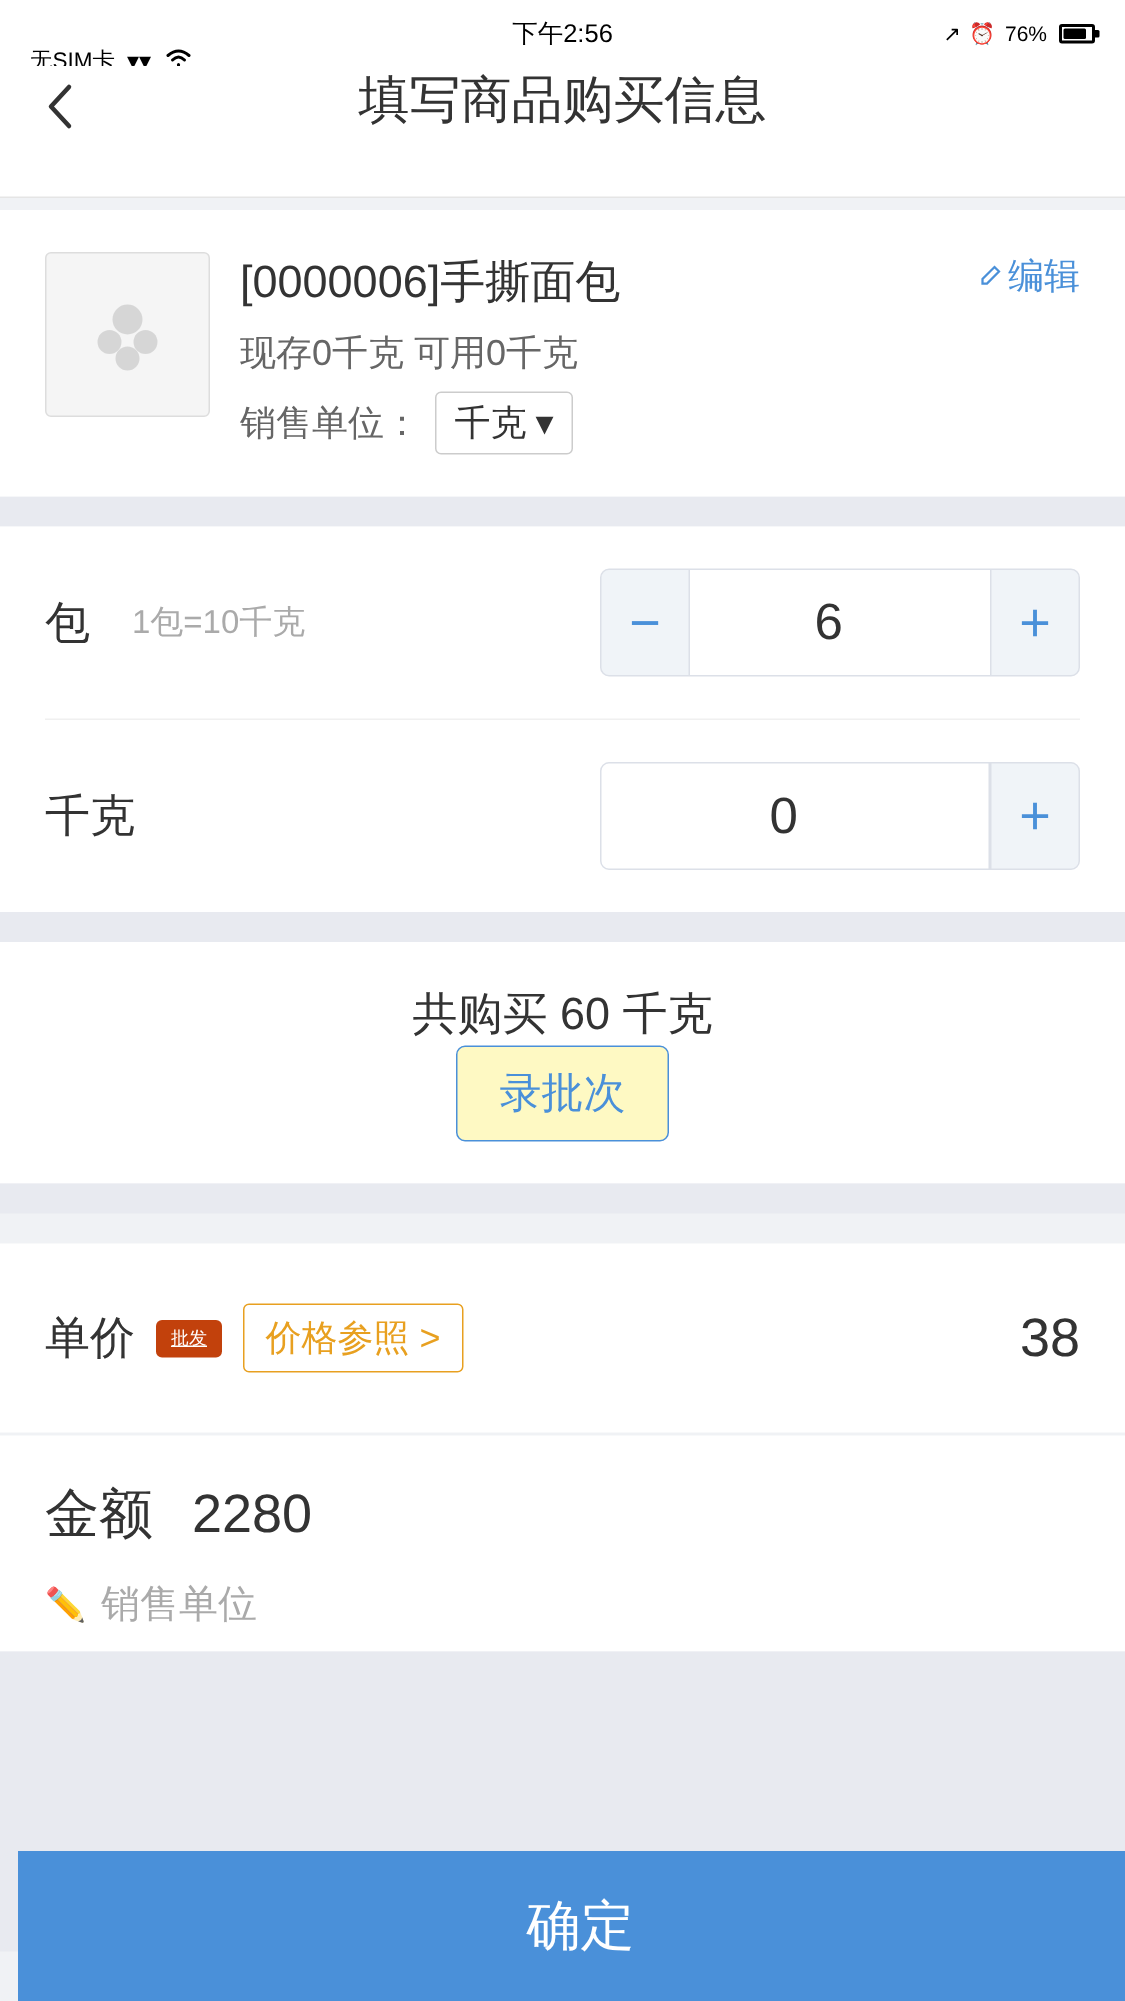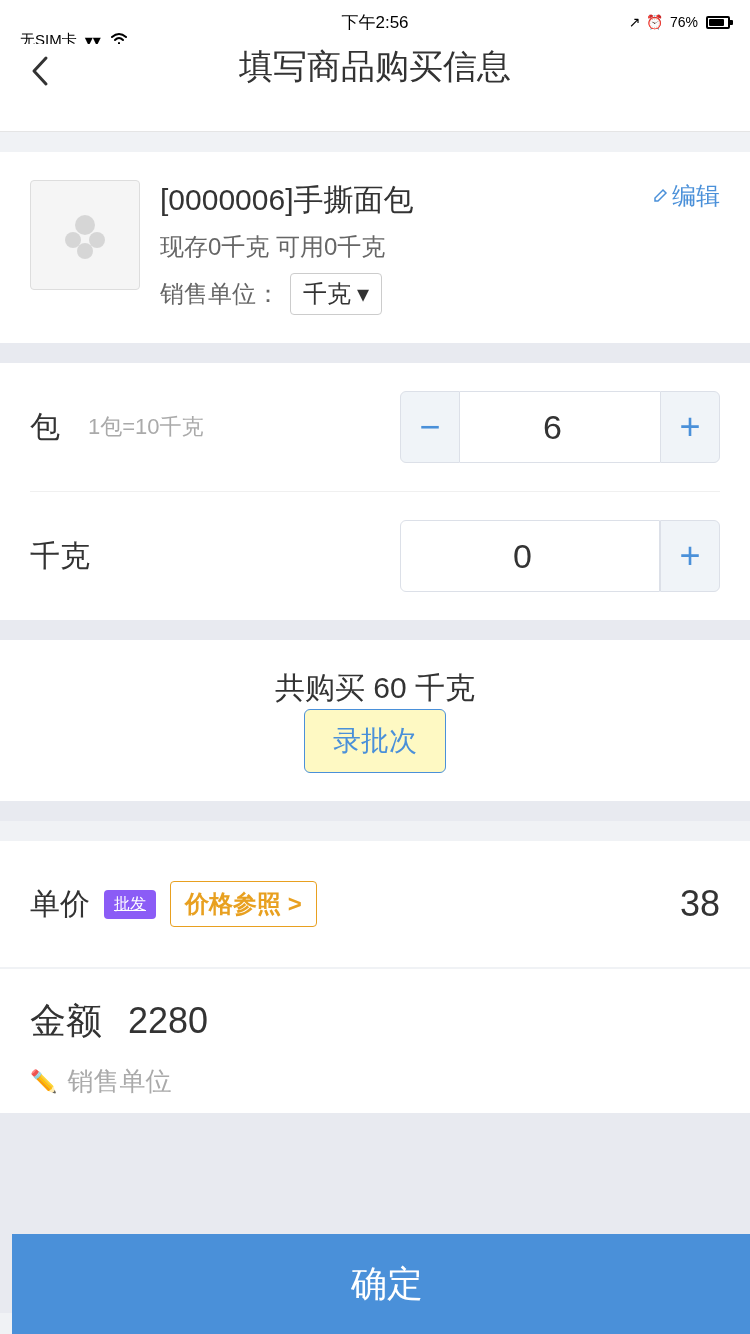--- a/index.html
+++ b/index.html
@@ -74,21 +74,21 @@
     .nav-title {
       font-size: 34px;
       font-weight: 500;
       color: #333;
     }
 
     
     .product-card {
       background: #fff;
       padding: 28px 30px;
-      margin-top: 20px;
+      margin-top: 8px;
       display: flex;
       align-items: flex-start;
       gap: 20px;
     }
     .product-image {
       width: 110px;
       height: 110px;
       background: #f5f5f5;
       border: 1px solid #ddd;
       border-radius: 4px;
@@ -213,39 +213,38 @@
       margin-top: 20px;
       padding: 40px 30px;
     }
     .price-row {
       display: flex;
       align-items: center;
       gap: 14px;
     }
     .price-label { font-size: 30px; color: #333; }
     .price-badge {
-      background: #8b5cf6;
+      background: #c2410c;
       color: #fff;
-      font-size: 16px;
+      font-size: 12px;
       padding: 4px 10px;
       border-radius: 4px;
       text-decoration: underline;
     }
     .price-ref-btn {
       border: 1.5px solid #e8a020;
       border-radius: 4px;
       padding: 6px 14px;
       font-size: 24px;
       color: #e8a020;
       background: #fff;
       display: flex;
       align-items: center;
       gap: 4px;
       cursor: pointer;
-      font-weight: bold;
     }
     .price-value {
       margin-left: auto;
       font-size: 36px;
       color: #333;
       font-weight: 500;
     }
 
     
     .amount-section {

